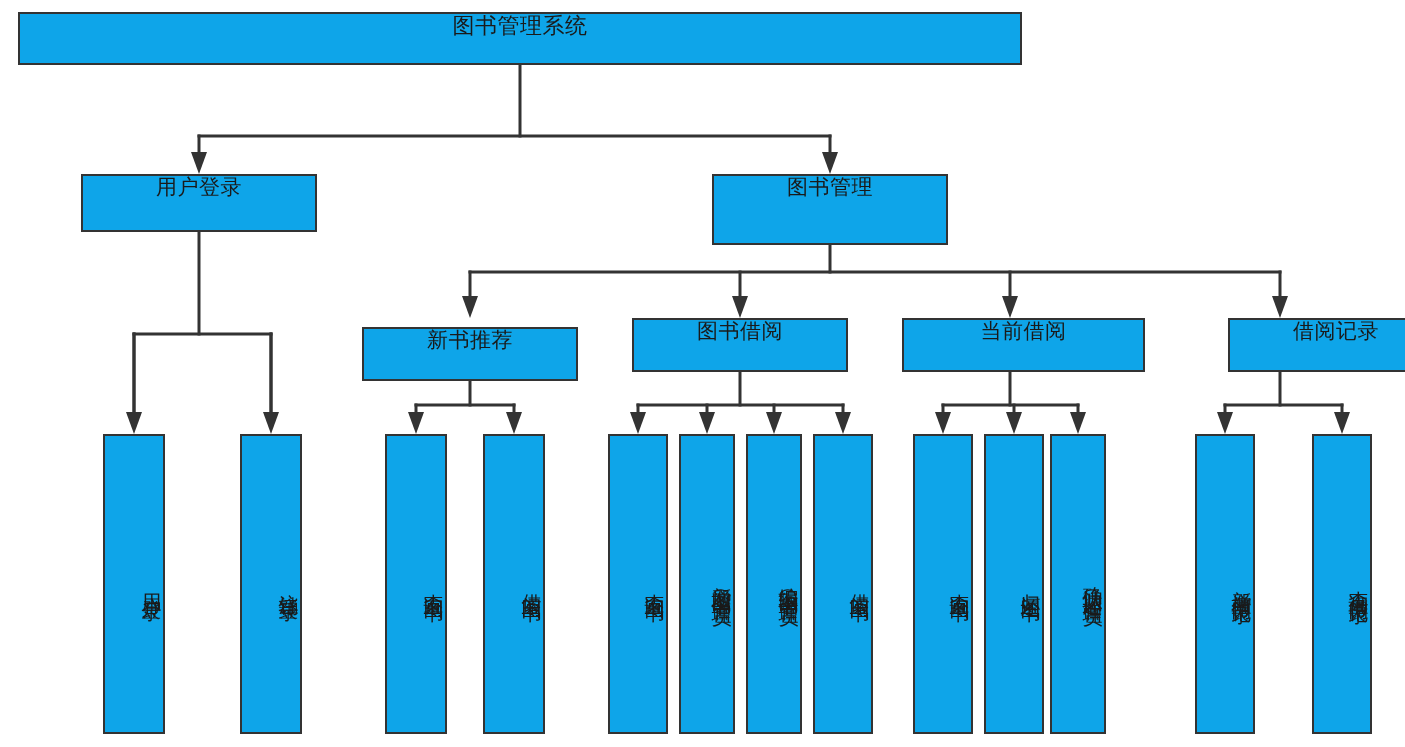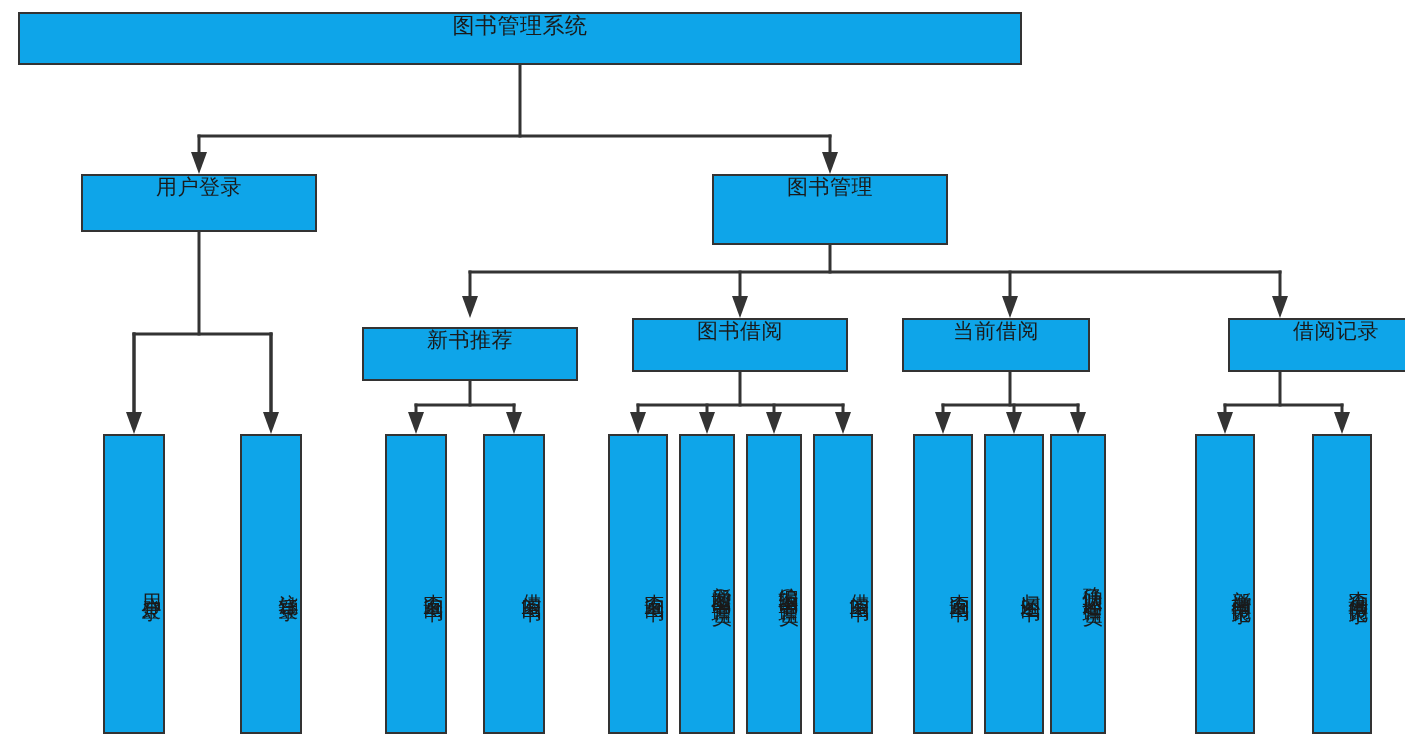--- a/index.html
+++ b/index.html
@@ -140,21 +140,21 @@
       </div>
       <div class="node horiz" style="left: 712px; top: 174px; width: 236px; height: 71px;">
         <span>图书管理</span>
       </div>
       <div class="node horiz" style="left: 362px; top: 327px; width: 216px; height: 54px;">
         <span>新书推荐</span>
       </div>
       <div class="node horiz" style="left: 632px; top: 318px; width: 216px; height: 54px;">
         <span>图书借阅</span>
       </div>
-      <div class="node horiz" style="left: 902px; top: 318px; width: 188px; height: 54px;">
+      <div class="node horiz" style="left: 902px; top: 318px; width: 243px; height: 54px;">
         <span>当前借阅</span>
       </div>
       <div class="node horiz" style="left: 1228px; top: 318px; width: 216px; height: 54px;">
         <span>借阅记录</span>
       </div>
       <div class="node leaf" style="left: 103px; top: 434px; width: 62px; height: 300px;">
         <span class="leaf-label">用户登录</span>
       </div>
       <div class="node leaf" style="left: 240px; top: 434px; width: 62px; height: 300px;">
         <span class="leaf-label">注销登录</span>

